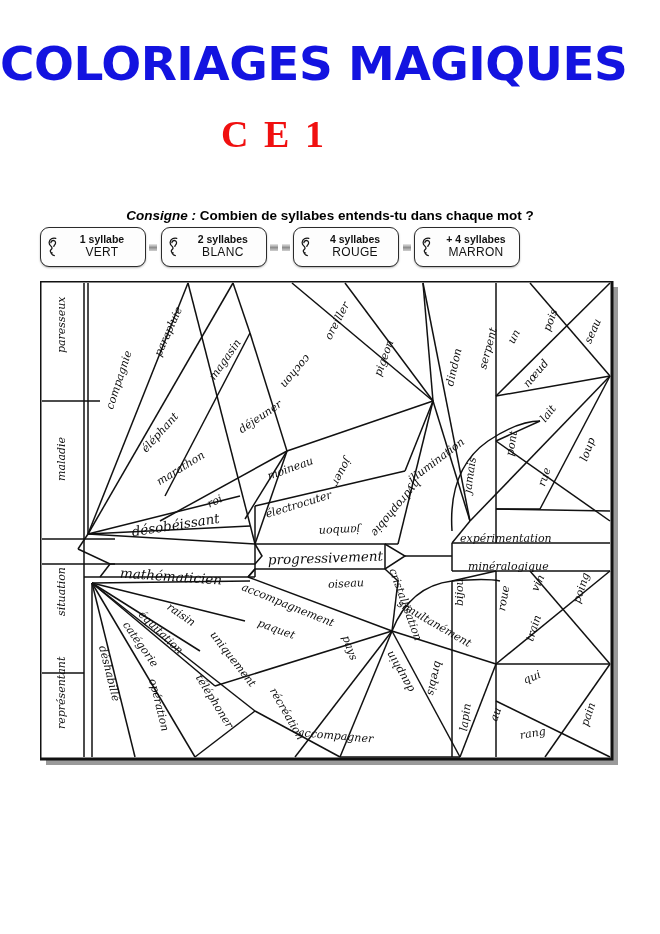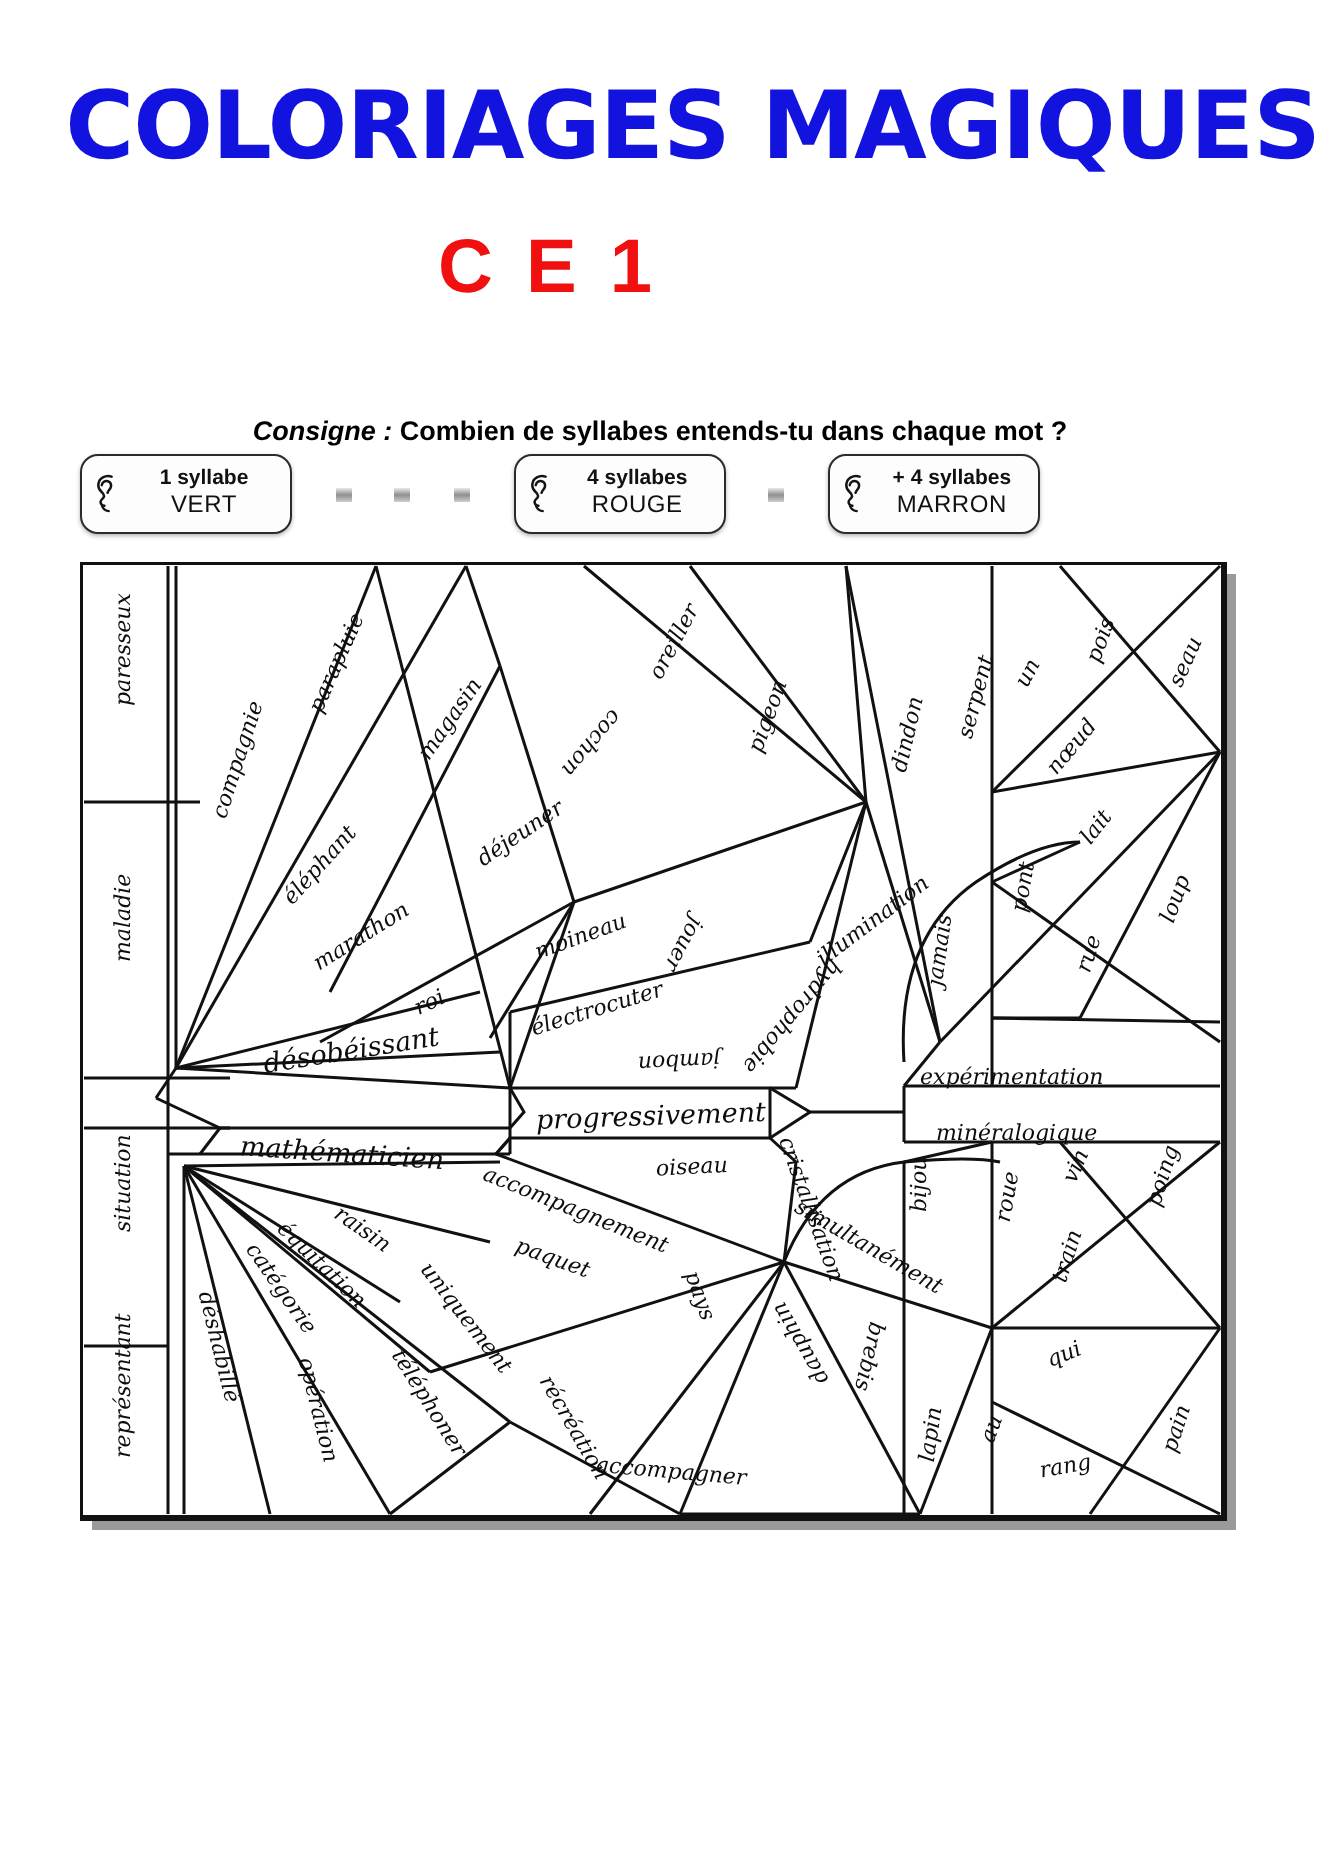--- a/index.html
+++ b/index.html
@@ -21,37 +21,37 @@
     position: relative;
     background: #ffffff;
   }
 
   
   .title-main {
     position: absolute;
     top: 40px;
     left: 0;
     width: 660px;
-    text-align: right;
+    text-align: left;
     color: #1313e0;
     font-family: "DejaVu Sans", sans-serif;
     font-weight: bold;
     font-size: 47px;
     letter-spacing: -0.5px;
     line-height: 1;
     white-space: nowrap;
   }
   .title-sub {
     position: absolute;
     top: 115px;
     left: 0;
     width: 548px;
     text-align: center;
     color: #f01010;
-    font-family: Liberation Sans, sans-serif;
+    font-family: Liberation Serif, serif;
     font-weight: bold;
     font-size: 38px;
     letter-spacing: 3px;
     line-height: 1;
   }
 
   
   .consigne {
     position: absolute;
     top: 192px;
@@ -177,20 +177,30 @@
         <path d="M5.0 16.0c0.6 1.4 1.9 2.4 3.4 2.6" fill="none" stroke="#141414" stroke-width="1.1" stroke-linecap="round"></path>
       </svg>
       <div class="legend-text">
         <span class="legend-count">1 syllabe</span>
         <span class="legend-color">VERT</span>
       </div>
     </div>
 
     <div class="legend-connector"></div>
 
+    <div class="legend-item">
+      <svg class="ear-icon" viewBox="0 0 14 20">
+        <path d="M9.8 1.3C6.6 0.4 3.6 2.1 3.2 5.0c-0.25 1.8 0.5 3.0 1.5 3.9 0.9 0.8 1.5 1.4 1.3 2.4-0.2 1.0-1.3 1.2-1.6 2.2-0.35 1.2 0.5 2.3 1.8 2.4M4.9 5.6c0.2-1.5 1.6-2.4 3.0-2.0 1.3 0.35 1.9 1.6 1.5 3.0-0.3 1.1-1.4 1.6-1.6 2.8" fill="none" stroke="#141414" stroke-width="1.25" stroke-linecap="round"></path>
+        <path d="M5.0 16.0c0.6 1.4 1.9 2.4 3.4 2.6" fill="none" stroke="#141414" stroke-width="1.1" stroke-linecap="round"></path>
+      </svg>
+      <div class="legend-text">
+        <span class="legend-count">2 syllabes</span>
+        <span class="legend-color">BLANC</span>
+      </div>
+    </div>
 
     <div class="legend-connector"></div>
 
 
     <div class="legend-connector"></div>
 
     <div class="legend-item">
       <svg class="ear-icon" viewBox="0 0 14 20">
         <path d="M9.8 1.3C6.6 0.4 3.6 2.1 3.2 5.0c-0.25 1.8 0.5 3.0 1.5 3.9 0.9 0.8 1.5 1.4 1.3 2.4-0.2 1.0-1.3 1.2-1.6 2.2-0.35 1.2 0.5 2.3 1.8 2.4M4.9 5.6c0.2-1.5 1.6-2.4 3.0-2.0 1.3 0.35 1.9 1.6 1.5 3.0-0.3 1.1-1.4 1.6-1.6 2.8" fill="none" stroke="#141414" stroke-width="1.25" stroke-linecap="round"></path>
         <path d="M5.0 16.0c0.6 1.4 1.9 2.4 3.4 2.6" fill="none" stroke="#141414" stroke-width="1.1" stroke-linecap="round"></path>

